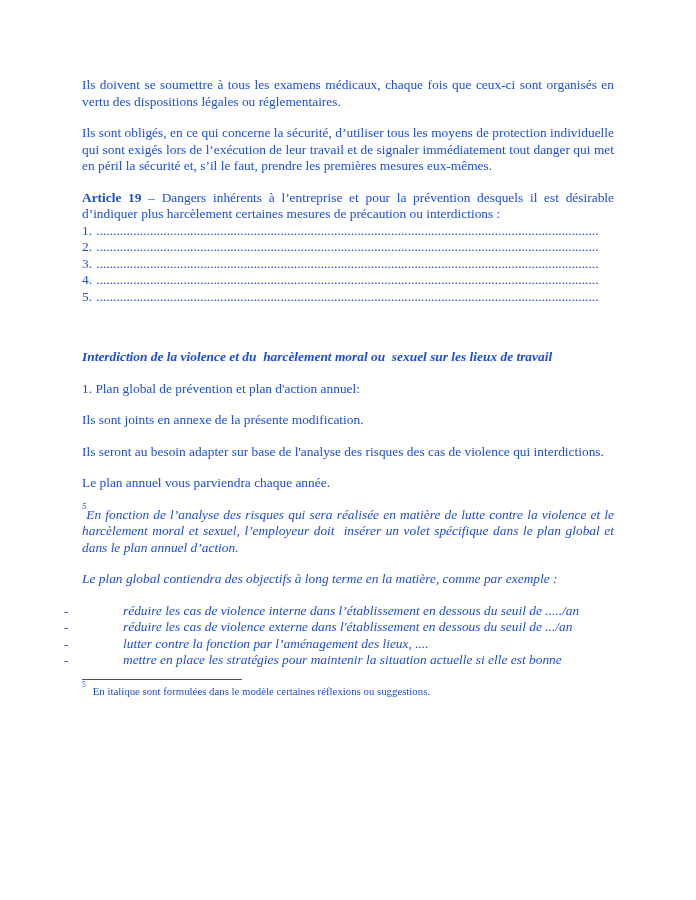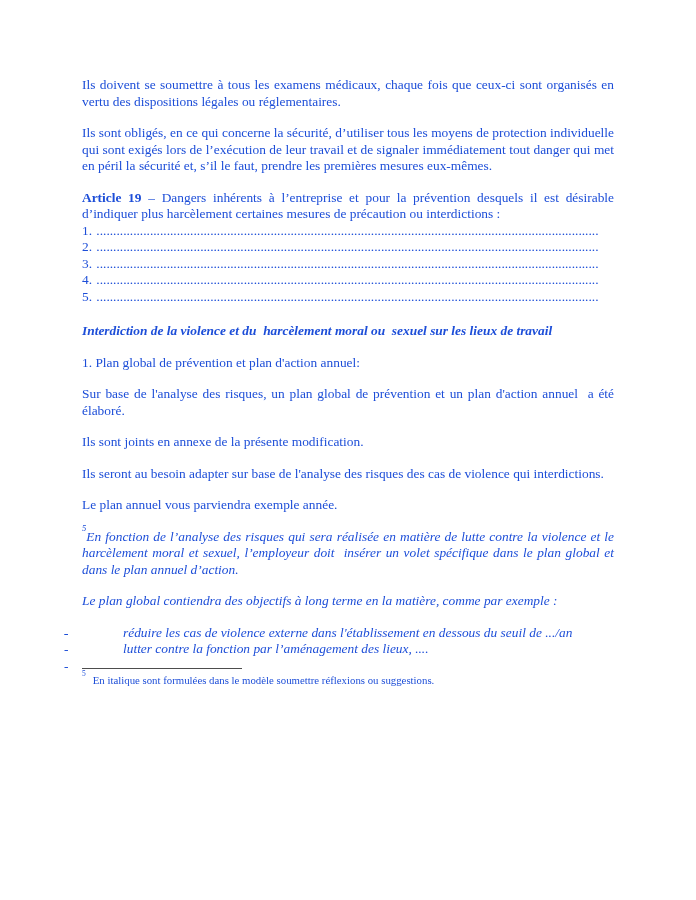--- a/index.html
+++ b/index.html
@@ -30,21 +30,21 @@
   .dotline {
     margin: 0;
     white-space: nowrap;
     overflow: hidden;
     width: 532px;
   }
   .dotline .num { display: inline-block; min-width: 11px; }
   .h-interdiction {
     font-weight: bold;
     font-style: italic;
-    margin-top: 18px;
+    margin-top: 44px;
   }
   .h-article20 {
     font-weight: bold;
     margin-top: 18px;
   }
   sup.ref {
     font-size: 8.5px;
     line-height: 0;
     position: relative;
     top: -4px;
@@ -95,37 +95,36 @@
       <p class="dotline"><span class="num">4.</span><span class="dots"> ......................................................................................................................................................</span></p>
       <p class="dotline"><span class="num">5.</span><span class="dots"> ......................................................................................................................................................</span></p>
     </div>
 
     <p class="h-interdiction">Interdiction de la violence et du&nbsp; harcèlement moral ou&nbsp; sexuel sur les lieux de travail</p>
 
 
 
     <p>1. Plan global de prévention et plan d'action annuel:</p>
 
-    <p class="justify">Sur base de l'analyse des risques, un plan global de prévention et un plan d'action annuel&nbsp; a été élaboré.</p>
 
     <p>Ils sont joints en annexe de la présente modification.</p>
 
     <p class="justify">Ils seront au besoin adapter sur base de l'analyse des risques des cas de violence qui interdictions.</p>
 
-    <p>Le plan annuel vous parviendra exemple année.</p>
+    <p>Le plan annuel vous parviendra chaque année.</p>
 
     <p class="justify italic"><sup class="ref">5</sup><span>En fonction de l’analyse des risques qui sera réalisée en matière de lutte contre la violence et le harcèlement moral et sexuel, l’employeur doit&nbsp; insérer un volet spécifique dans le plan global et dans le plan annuel d’action.</span></p>
 
     <p class="justify italic">Le plan global contiendra des objectifs à long terme en la matière, comme par exemple :</p>
 
     <div class="bullets">
-      <p class="bullet"><span class="dash">-</span></p>
+      <p class="bullet"><span class="dash">-</span><span>réduire les cas de violence interne dans l’établissement en dessous du seuil de ...../an</span></p>
       <p class="bullet"><span class="dash">-</span><span>réduire les cas de violence externe dans l'établissement en dessous du seuil de .../an</span></p>
       <p class="bullet"><span class="dash">-</span><span>lutter contre la fonction par l’aménagement des lieux, ....</span></p>
-      <p class="bullet"><span class="dash">-</span></p>
+      <p class="bullet"><span class="dash">-</span><span>mettre en place les stratégies pour maintenir la situation actuelle si elle est bonne</span></p>
     </div>
 
     <div class="footnote-sep"></div>
 
-    <p class="footnote"><sup class="ref">5</sup><span>En italique sont formulées dans le modèle soumettre réflexions ou suggestions.</span></p>
+    <p class="footnote"><sup class="ref">5</sup><span>En italique sont formulées dans le modèle certaines réflexions ou suggestions.</span></p>
 
   </div>
 </div>
 
 </body></html>

